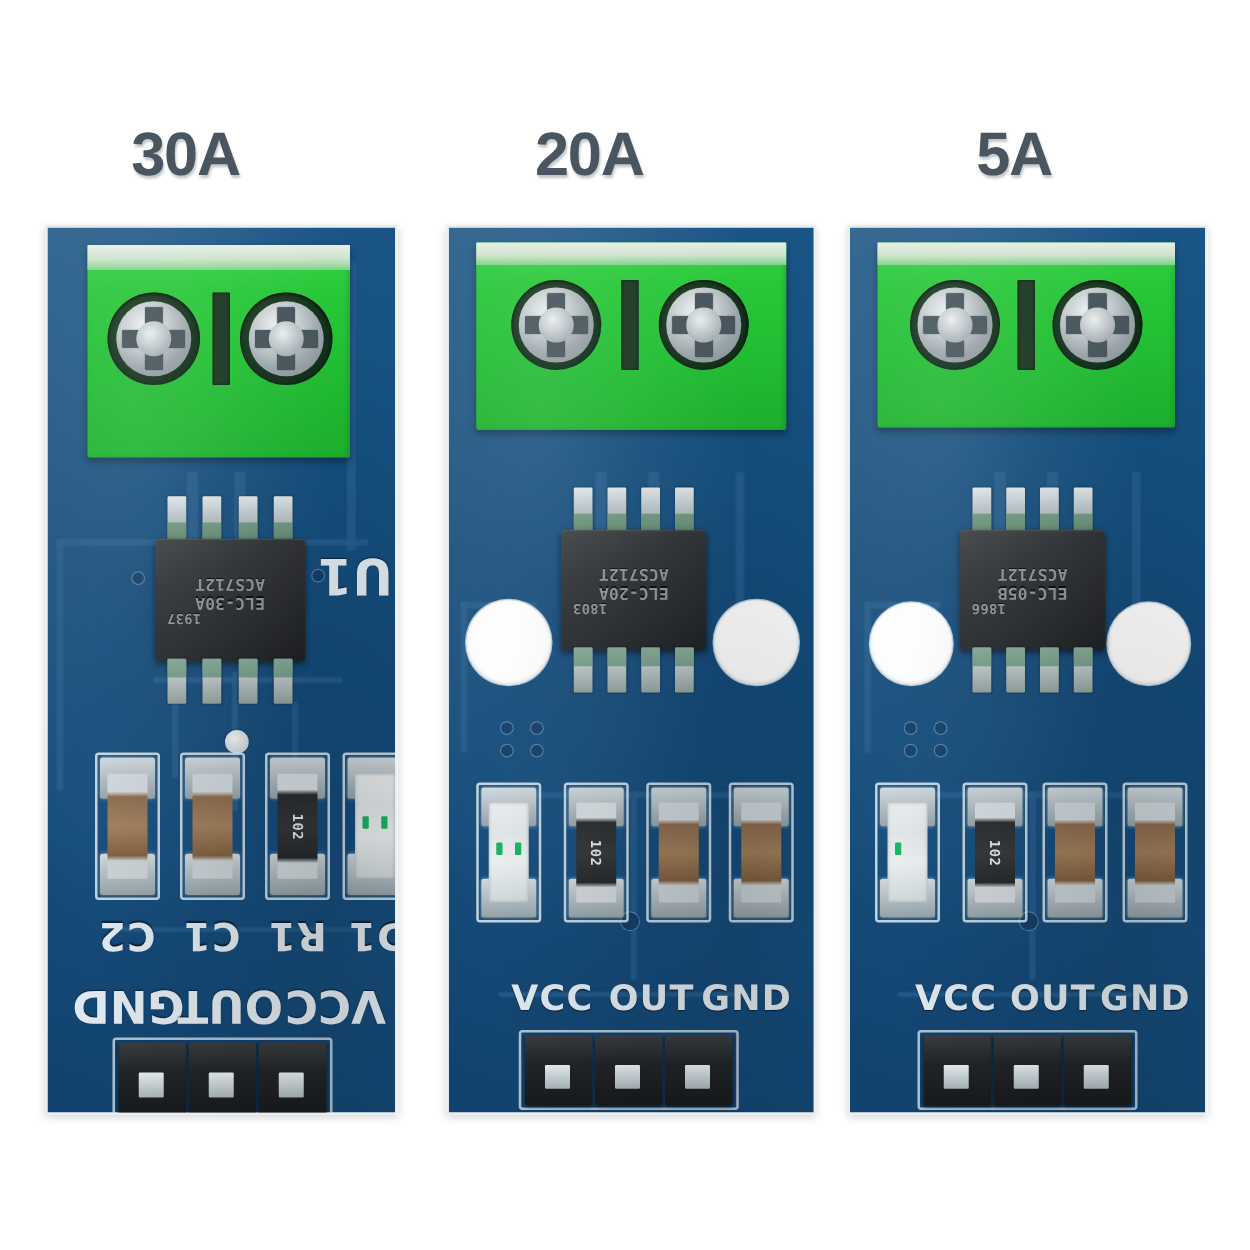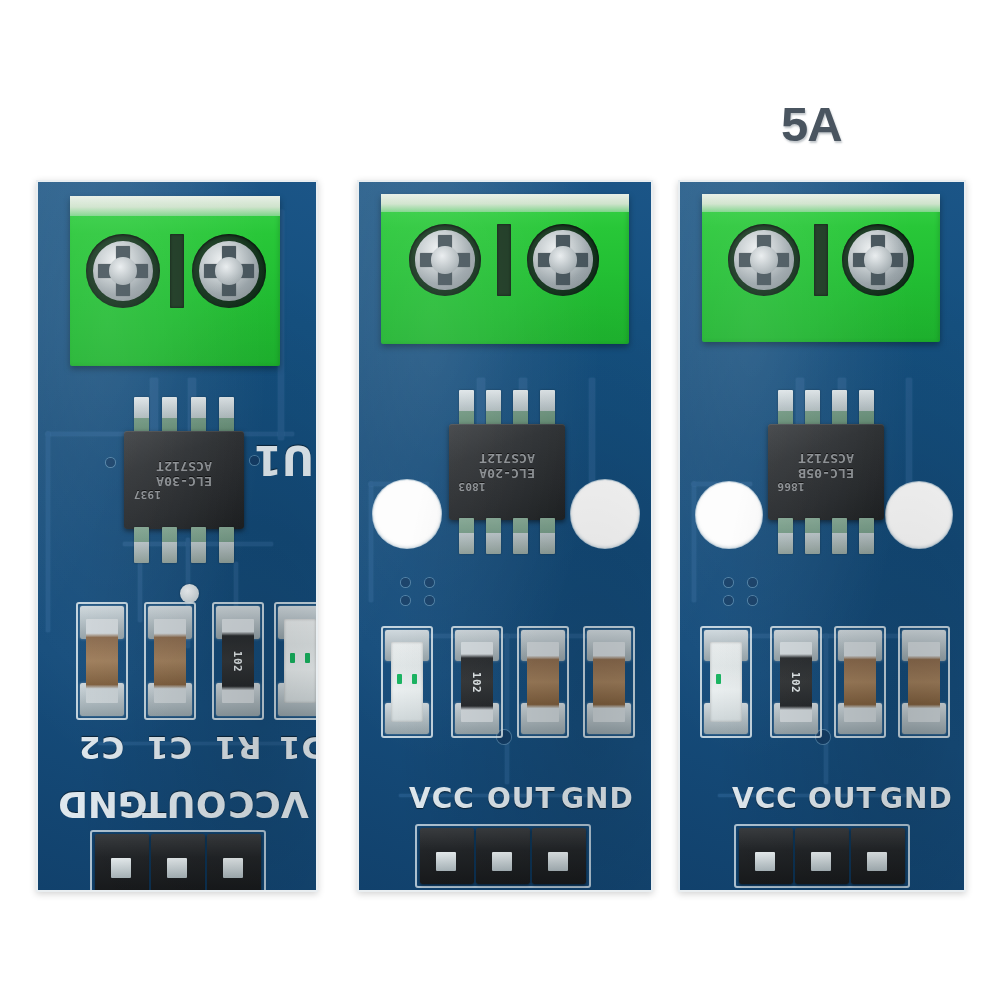--- a/index.html
+++ b/index.html
@@ -219,20 +219,22 @@
     position:absolute;border-radius:50%;
     background:rgba(20,60,100,.9);
     box-shadow:0 0 0 1px rgba(150,190,215,.45);
   }
 </style>
 </head>
 <body>
 
 <div class="stage">
 
+  <div class="caption" style="left:105px;top:96px;">30A</div>
+  <div class="caption" style="left:428px;top:96px;">20A</div>
   <div class="caption" style="left:781px;top:96px;">5A</div>
 
   <div class="board" style="left:36px;top:180px;width:282px;height:712px;">
 
     <div class="trace" style="left:8px;top:250px;width:248px;height:4px;"></div>
     <div class="trace" style="left:8px;top:250px;width:4px;height:200px;"></div>
     <div class="trace" style="left:240px;top:28px;width:6px;height:230px;"></div>
     <div class="trace" style="left:112px;top:196px;width:8px;height:60px;"></div>
     <div class="trace" style="left:150px;top:196px;width:8px;height:60px;"></div>
     <div class="trace" style="left:85px;top:360px;width:150px;height:4px;"></div>

